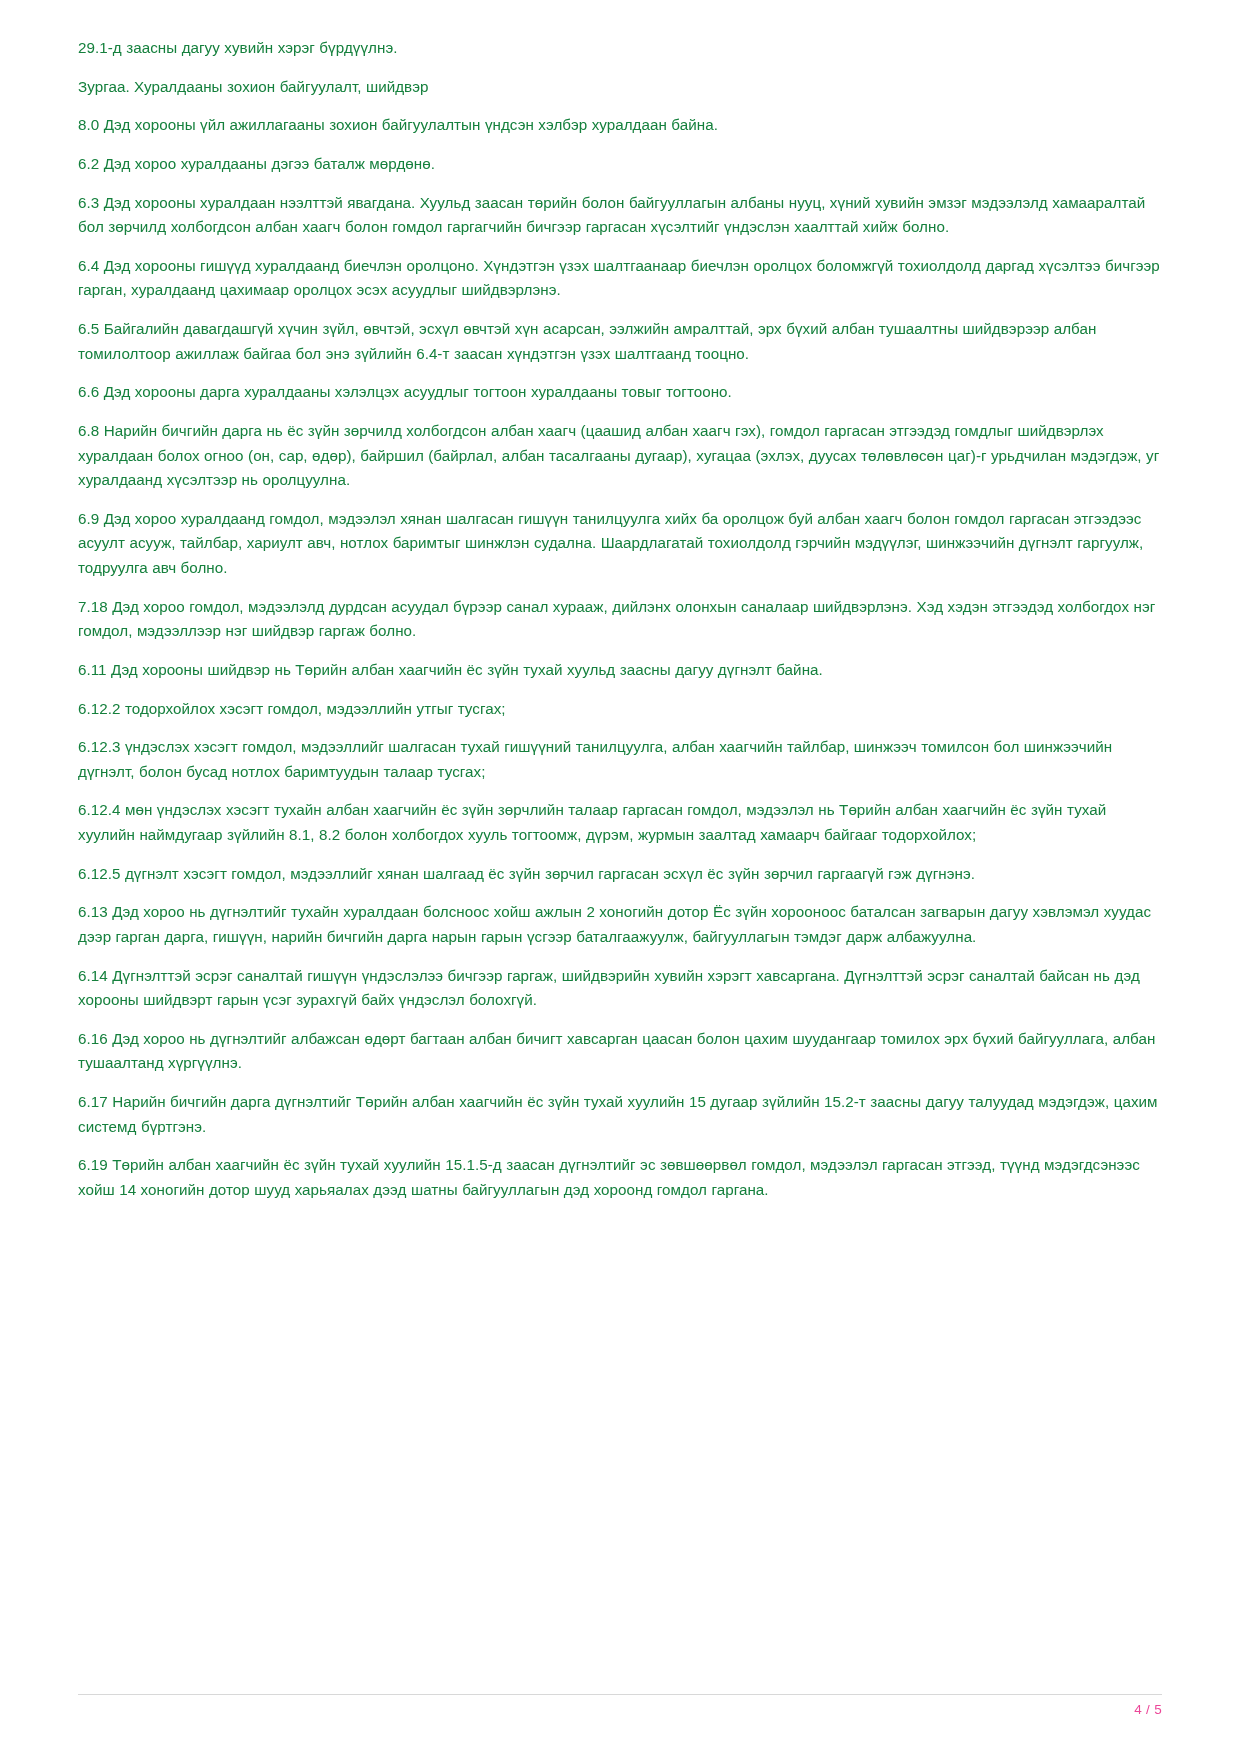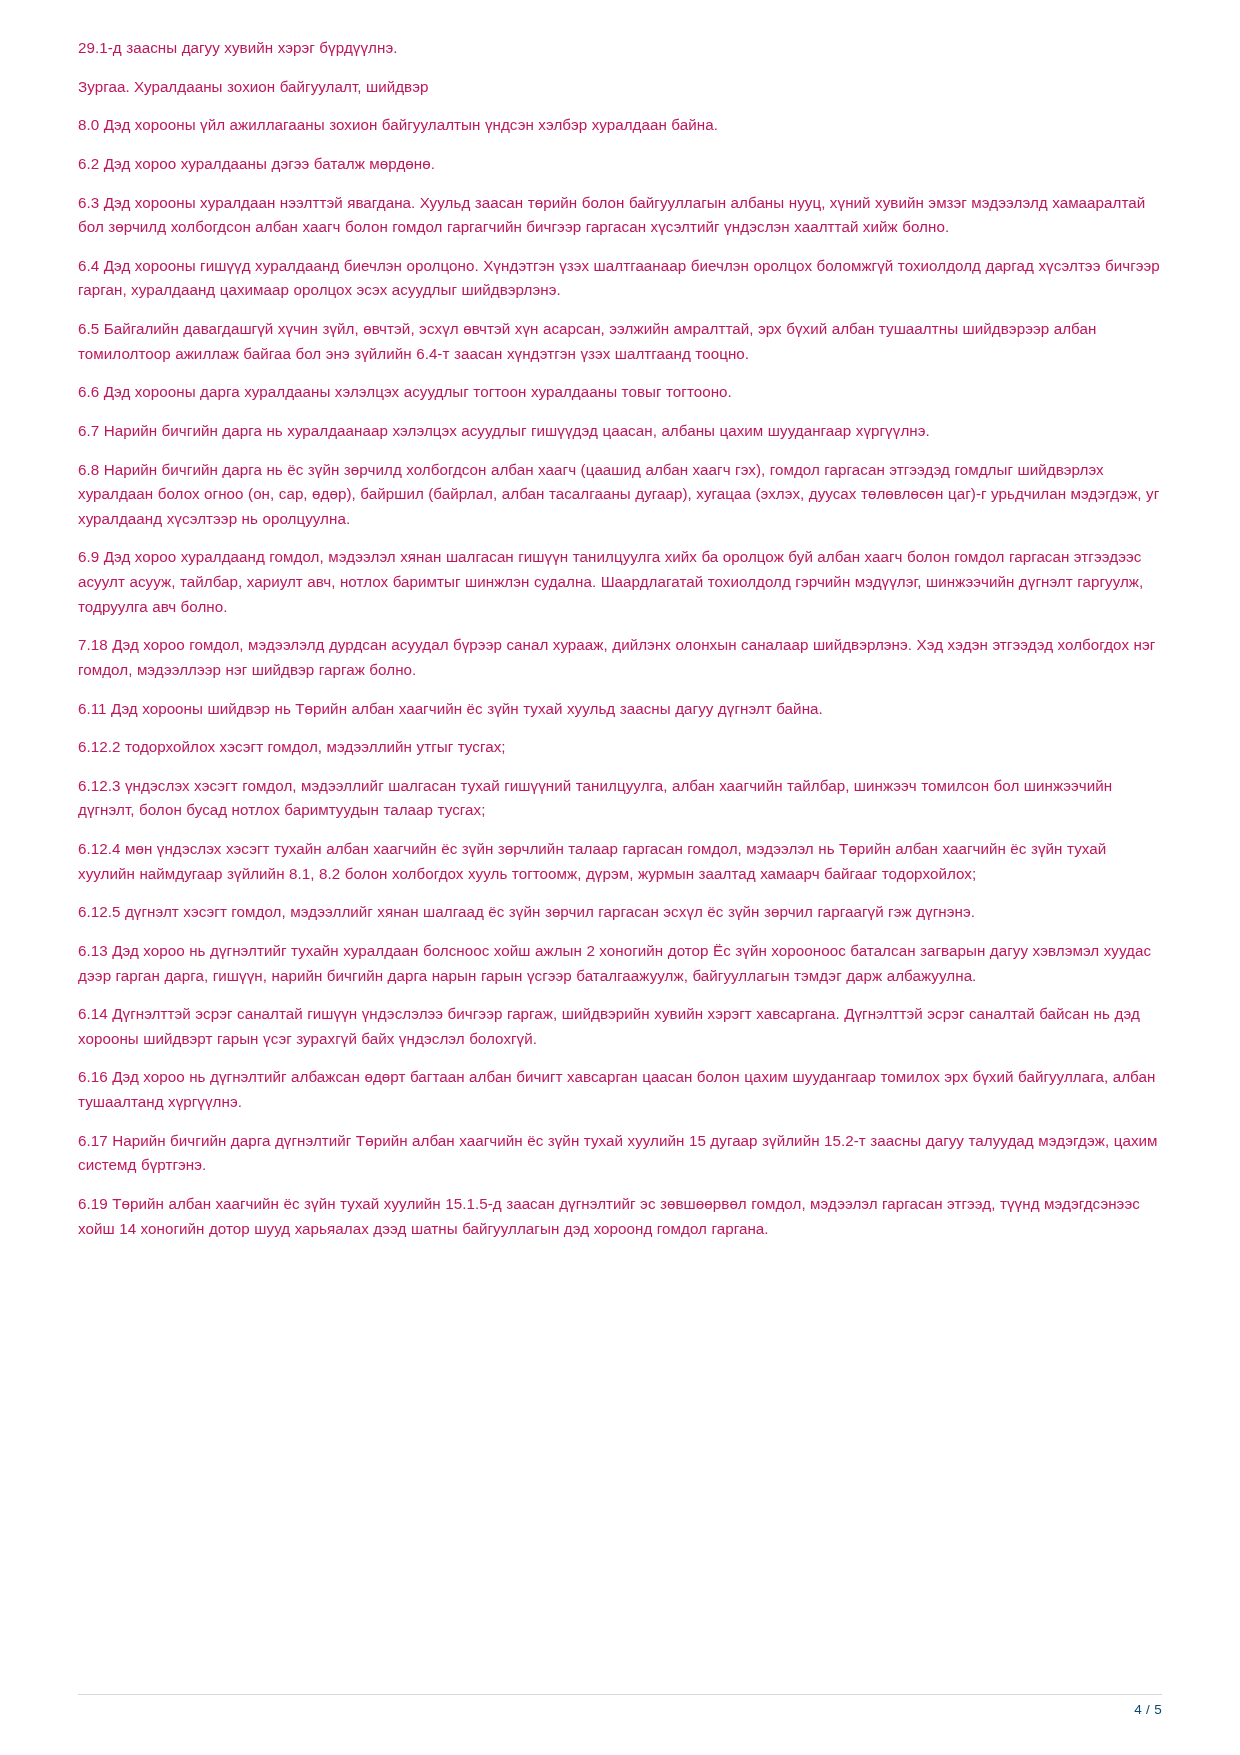--- a/index.html
+++ b/index.html
@@ -25,57 +25,56 @@
     position: absolute;
     left: 78px;
     top: 36px;
     width: 1085px;
   }
   p.para {
     margin: 0 0 14px 0;
     font-size: 15.2px;
     line-height: 1.62;
     text-align: left;
-    color: #be185d;
+    color: #15803d;
     letter-spacing: 0.04px;
     word-spacing: 0.2px;
   }
   .footer-rule {
     position: absolute;
     left: 78px;
     right: 78px;
     top: 1694px;
     height: 1px;
     background: #d8d8d8;
   }
   .footer-pageno {
     position: absolute;
     right: 78px;
     top: 1702px;
     font-size: 13.5px;
-    color: #0c4a6e;
+    color: #ec4899;
     text-align: center;
     letter-spacing: 0.3px;
   }
 </style>
 </head>
 <body>
 
 <div class="page">
 
   <div class="content">
     <p class="para">29.1-д заасны дагуу хувийн хэрэг бүрдүүлнэ.</p>
     <p class="para">Зургаа.  Хуралдааны зохион байгуулалт, шийдвэр</p>
     <p class="para">8.0 Дэд хорооны үйл ажиллагааны зохион байгуулалтын үндсэн хэлбэр хуралдаан байна.</p>
     <p class="para">6.2 Дэд хороо хуралдааны дэгээ баталж мөрдөнө.</p>
     <p class="para">6.3 Дэд хорооны хуралдаан нээлттэй явагдана. Хуульд заасан төрийн болон байгууллагын албаны нууц, хүний хувийн эмзэг мэдээлэлд хамааралтай бол зөрчилд холбогдсон албан хаагч болон гомдол гаргагчийн бичгээр гаргасан хүсэлтийг үндэслэн хаалттай хийж болно.</p>
     <p class="para">6.4 Дэд хорооны гишүүд хуралдаанд биечлэн оролцоно. Хүндэтгэн үзэх шалтгаанаар биечлэн оролцох боломжгүй тохиолдолд даргад хүсэлтээ бичгээр гарган, хуралдаанд цахимаар оролцох эсэх асуудлыг шийдвэрлэнэ.</p>
     <p class="para">6.5 Байгалийн давагдашгүй хүчин зүйл, өвчтэй, эсхүл өвчтэй хүн асарсан, ээлжийн амралттай, эрх бүхий албан тушаалтны шийдвэрээр албан томилолтоор ажиллаж байгаа бол энэ зүйлийн 6.4-т заасан хүндэтгэн үзэх шалтгаанд тооцно.</p>
     <p class="para">6.6 Дэд хорооны дарга хуралдааны хэлэлцэх асуудлыг тогтоон хуралдааны товыг тогтооно.</p>
-    <p class="para"> 6.7 Нарийн бичгийн дарга нь хуралдаанаар хэлэлцэх асуудлыг гишүүдэд цаасан, албаны цахим шуудангаар хүргүүлнэ.</p>
     <p class="para">6.8 Нарийн бичгийн дарга нь ёс зүйн зөрчилд холбогдсон албан хаагч (цаашид албан хаагч гэх), гомдол гаргасан этгээдэд гомдлыг шийдвэрлэх хуралдаан болох огноо (он, сар, өдөр), байршил (байрлал, албан тасалгааны дугаар), хугацаа (эхлэх, дуусах төлөвлөсөн цаг)-г урьдчилан мэдэгдэж, уг хуралдаанд хүсэлтээр нь оролцуулна.</p>
     <p class="para">6.9 Дэд хороо хуралдаанд гомдол, мэдээлэл хянан шалгасан гишүүн танилцуулга хийх ба оролцож буй албан хаагч болон гомдол гаргасан этгээдээс асуулт асууж, тайлбар, хариулт авч, нотлох баримтыг шинжлэн судална. Шаардлагатай тохиолдолд гэрчийн мэдүүлэг, шинжээчийн дүгнэлт гаргуулж, тодруулга авч болно.</p>
     <p class="para">7.18 Дэд хороо гомдол, мэдээлэлд дурдсан асуудал бүрээр санал хурааж, дийлэнх олонхын саналаар шийдвэрлэнэ. Хэд хэдэн этгээдэд холбогдох нэг гомдол, мэдээллээр нэг шийдвэр гаргаж болно.</p>
     <p class="para">6.11 Дэд хорооны шийдвэр нь Төрийн албан хаагчийн ёс зүйн тухай хуульд заасны дагуу дүгнэлт байна.</p>
     <p class="para">6.12.2 тодорхойлох хэсэгт гомдол, мэдээллийн утгыг тусгах;</p>
     <p class="para">6.12.3 үндэслэх хэсэгт гомдол, мэдээллийг шалгасан тухай гишүүний танилцуулга, албан хаагчийн тайлбар, шинжээч томилсон бол шинжээчийн дүгнэлт, болон бусад нотлох баримтуудын талаар тусгах;</p>
     <p class="para">6.12.4 мөн үндэслэх хэсэгт тухайн албан хаагчийн ёс зүйн зөрчлийн талаар гаргасан гомдол, мэдээлэл нь Төрийн албан хаагчийн ёс зүйн тухай хуулийн наймдугаар зүйлийн 8.1, 8.2 болон холбогдох хууль тогтоомж, дүрэм, журмын заалтад хамаарч байгааг тодорхойлох;</p>
     <p class="para">6.12.5 дүгнэлт хэсэгт гомдол, мэдээллийг хянан шалгаад ёс зүйн зөрчил гаргасан эсхүл ёс зүйн зөрчил гаргаагүй гэж дүгнэнэ.</p>
     <p class="para">6.13 Дэд хороо нь дүгнэлтийг тухайн хуралдаан болсноос хойш ажлын 2 хоногийн дотор Ёс зүйн хорооноос баталсан загварын дагуу хэвлэмэл хуудас дээр гарган дарга, гишүүн, нарийн бичгийн дарга нарын гарын үсгээр баталгаажуулж,  байгууллагын тэмдэг дарж албажуулна.</p>
     <p class="para">6.14 Дүгнэлттэй эсрэг саналтай гишүүн үндэслэлээ бичгээр гаргаж, шийдвэрийн хувийн хэрэгт хавсаргана. Дүгнэлттэй эсрэг саналтай байсан нь дэд хорооны шийдвэрт гарын үсэг зурахгүй байх үндэслэл болохгүй.</p>

